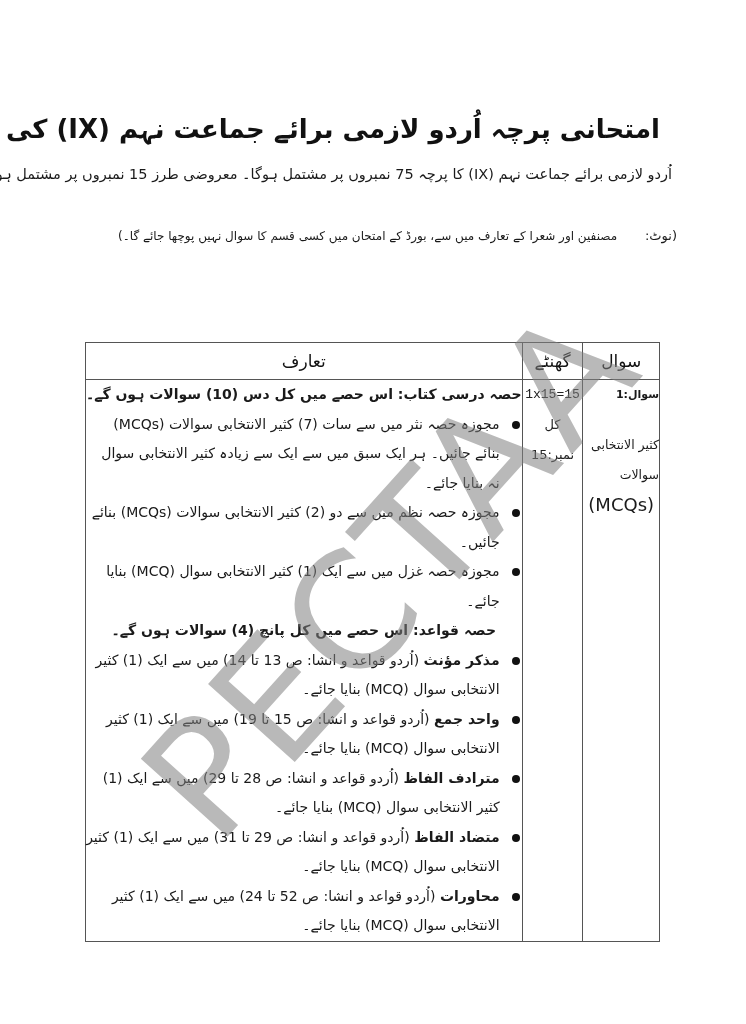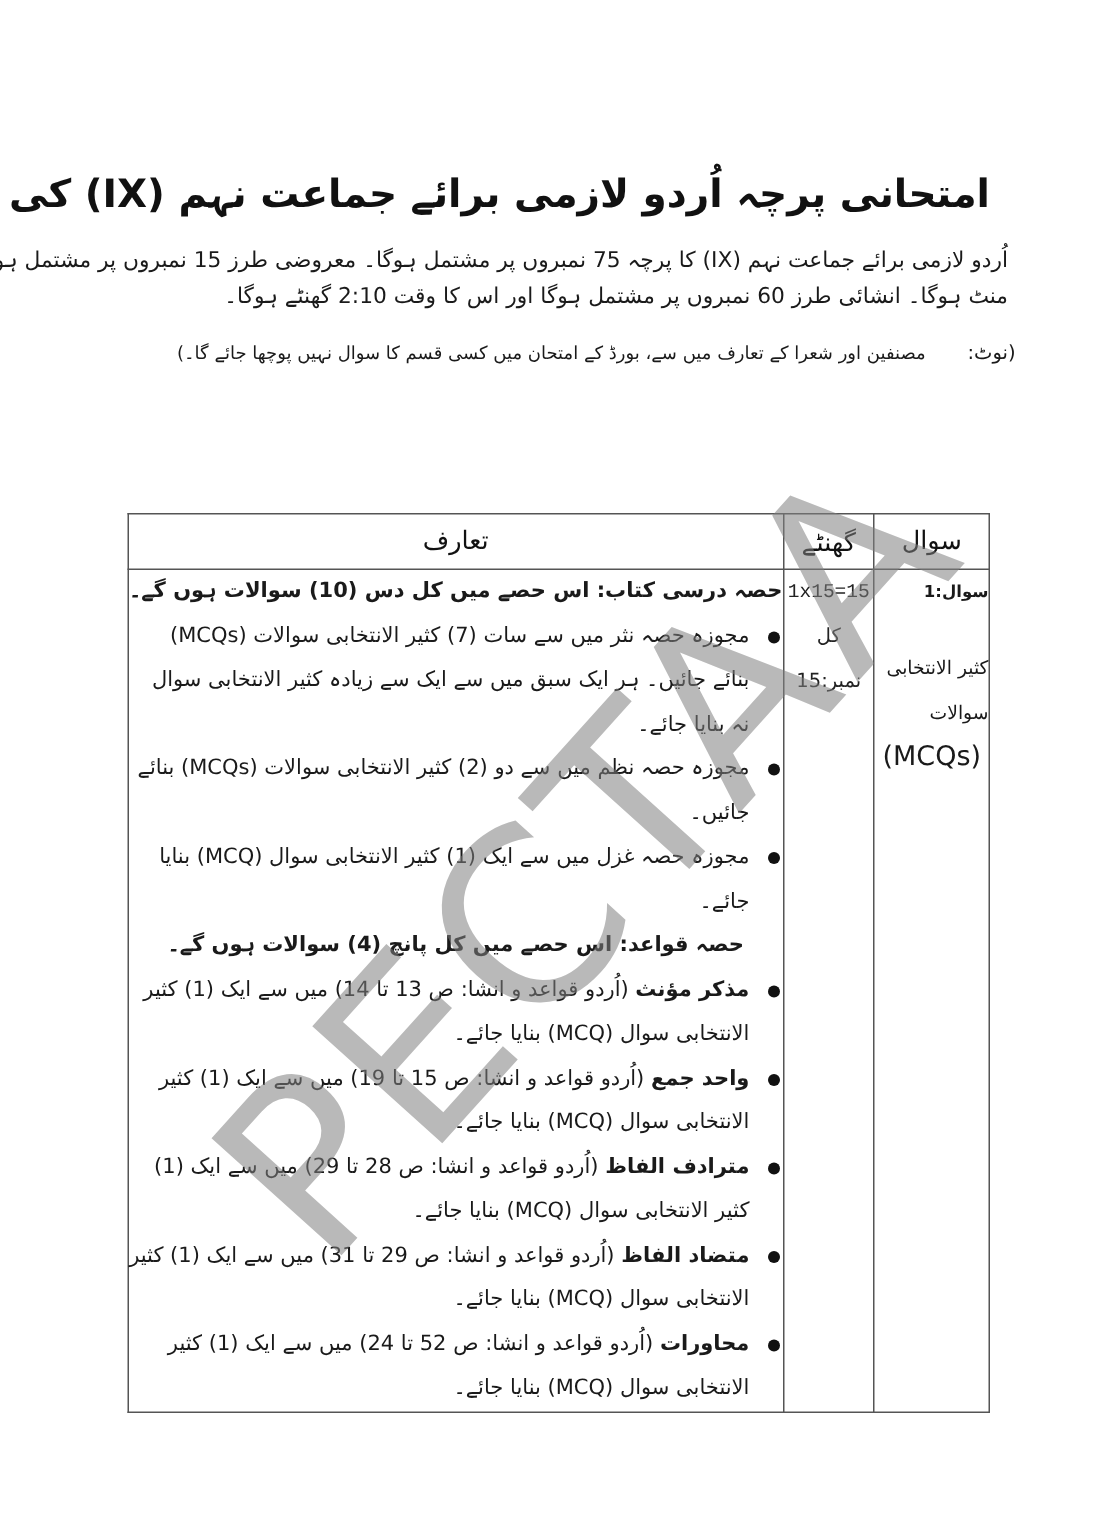--- a/index.html
+++ b/index.html
@@ -176,21 +176,20 @@
   </style>
 </head>
 <body>
 
 <div class="page">
 
   <div class="title">امتحانی پرچہ اُردو لازمی برائے جماعت نہم (IX) کی تیاری کے لیے ہدایات</div>
 
   <div class="intro">
     <span class="intro-line">اُردو لازمی برائے جماعت نہم (IX) کا پرچہ 75 نمبروں پر مشتمل ہوگا۔ معروضی طرز 15 نمبروں پر مشتمل ہوگا اور اس کا وقت 20</span>
-    <span class="intro-line">منٹ ہوگا۔ انشائی طرز 60 نمبروں پر مشتمل ہوگا اور اس کا وقت 2:10 گھنٹے ہوگا۔</span>
   </div>
 
   <div class="note">
     <span class="note-label">(نوٹ:</span>
     <span>مصنفین اور شعرا کے تعارف میں سے، بورڈ کے امتحان میں کسی قسم کا سوال نہیں پوچھا جائے گا۔)</span>
   </div>
 
 
 
   <table class="grid">

